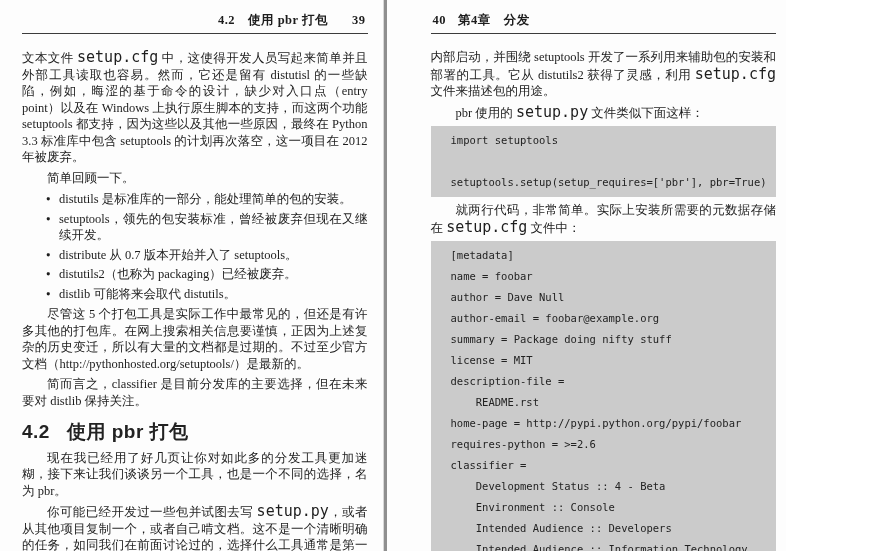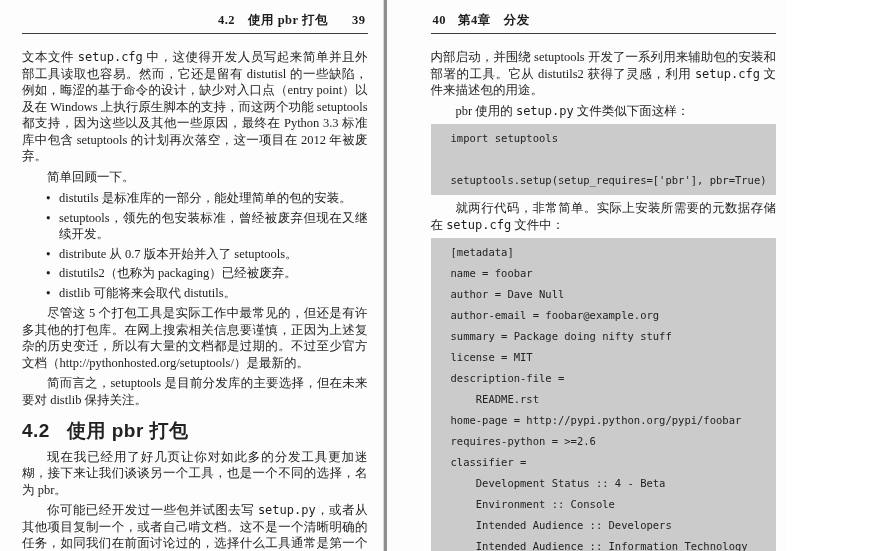--- a/index.html
+++ b/index.html
@@ -46,21 +46,21 @@
   pre.code-block{
     background:#cbcbcb;
     font-family:"DejaVu Sans Mono","Liberation Mono",monospace;
     font-size:10.5px;line-height:21px;color:#222;
     margin:5px 0 5px 0;padding:4px 6px 4px 20px;
     white-space:pre;overflow:hidden;text-align:left;
   }
 
   code.inline-code{
     font-family:"DejaVu Sans Mono","Liberation Mono",monospace;
-    font-size:12px;
+    font-size:15px;
   }
 </style>
 </head>
 <body>
 
 <div class="spread">
 
   <div class="page page-left">
     <div class="page-header hdr-left">
       <span class="hdr-title">4.2　使用 pbr 打包</span>
@@ -70,21 +70,21 @@
         <p class="para noindent"><span>文本文件 </span><code class="inline-code">setup.cfg</code><span> 中，这使得开发人员写起来简单并且外部工具读取也容易。然而，它还是留有 distutisl 的一些缺陷，例如，晦涩的基于命令的设计，缺少对入口点（entry point）以及在 Windows 上执行原生脚本的支持，而这两个功能 setuptools 都支持，因为这些以及其他一些原因，最终在 Python 3.3 标准库中包含 setuptools 的计划再次落空，这一项目在 2012 年被废弃。</span></p>
         <p class="para"><span>简单回顾一下。</span></p>
         <ul class="bullet-list">
           <li class="bullet-item"><span>distutils 是标准库的一部分，能处理简单的包的安装。</span></li>
           <li class="bullet-item"><span>setuptools，领先的包安装标准，曾经被废弃但现在又继续开发。</span></li>
           <li class="bullet-item"><span>distribute 从 0.7 版本开始并入了 setuptools。</span></li>
           <li class="bullet-item"><span>distutils2（也称为 packaging）已经被废弃。</span></li>
           <li class="bullet-item"><span>distlib 可能将来会取代 distutils。</span></li>
         </ul>
         <p class="para"><span>尽管这 5 个打包工具是实际工作中最常见的，但还是有许多其他的打包库。在网上搜索相关信息要谨慎，正因为上述复杂的历史变迁，所以有大量的文档都是过期的。不过至少官方文档（http://pythonhosted.org/setuptools/）是最新的。</span></p>
-        <p class="para"><span>简而言之，setuptools 是目前分发库的主要选择，但在未来要对 distlib 保持关注。</span></p>
+        <p class="para"><span>简而言之，classifier 是目前分发库的主要选择，但在未来要对 distlib 保持关注。</span></p>
         <h2 class="section-heading"><span class="secnum">4.2</span><span>使用 pbr 打包</span></h2>
         <p class="para"><span>现在我已经用了好几页让你对如此多的分发工具更加迷糊，接下来让我们谈谈另一个工具，也是一个不同的选择，名为 pbr。</span></p>
         <p class="para"><span>你可能已经开发过一些包并试图去写 </span><code class="inline-code">setup.py</code><span>，或者从其他项目复制一个，或者自己啃文档。这不是一个清晰明确的任务，如同我们在前面讨论过的，选择什么工具通常是第一个障碍。本节将介绍 pbr，一个应该用来开发你的下一个 </span></p>
       </div>
   </div>
 
   <div class="divider"></div>
 
   <div class="page page-right">
     <div class="page-header hdr-right">

